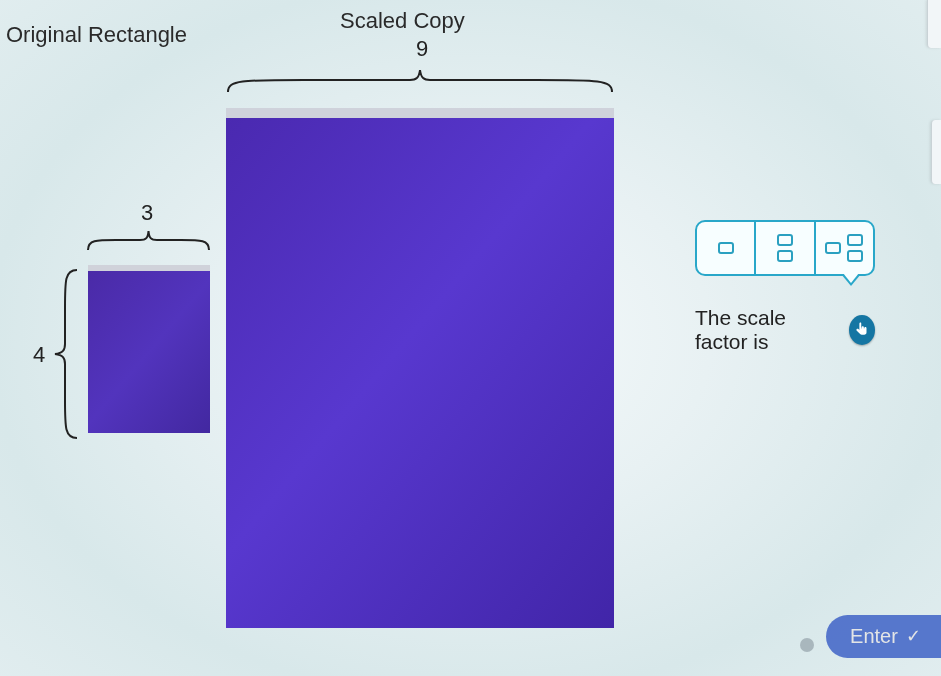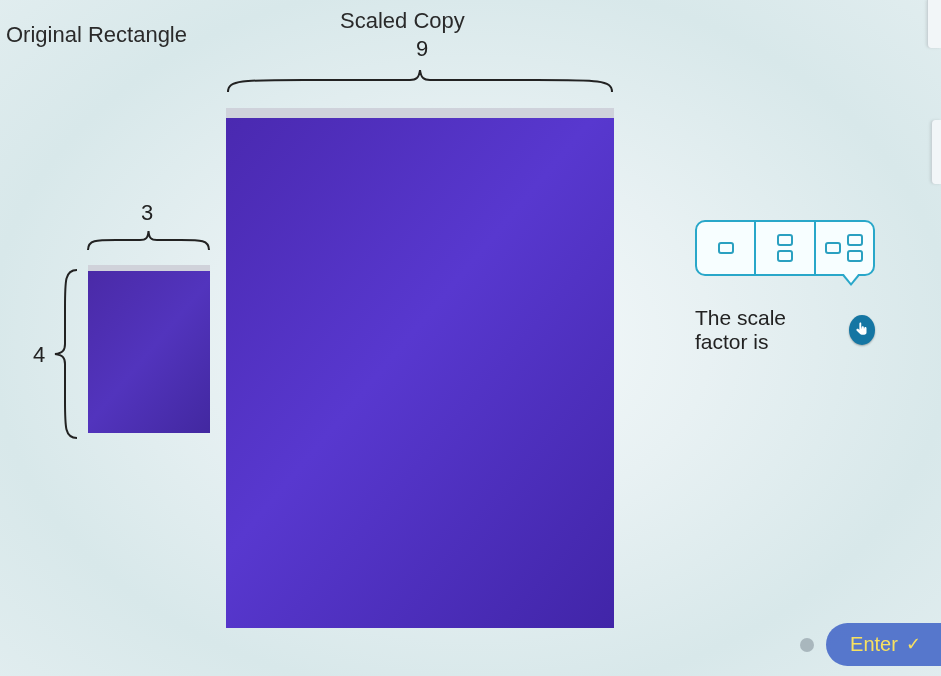--- a/index.html
+++ b/index.html
@@ -69,22 +69,22 @@
 
   .cursor-badge {
     width: 30px; height: 30px; border-radius: 50%;
     background: #1576a3; display: flex; align-items: center; justify-content: center;
     box-shadow: 0 1px 2px rgba(0,0,0,0.3);
     cursor: pointer;
   }
 
   
   .enter-btn {
-    position: absolute; right: 0; bottom: 10px;
-    background: #3f63c7; color: #fde047;
+    position: absolute; right: 0; bottom: 18px;
+    background: #3f63c7; color: #e5e5e5;
     padding: 10px 20px 10px 24px;
     border-top-left-radius: 22px; border-bottom-left-radius: 22px;
     font-size: 20px; display: flex; align-items: flex-start; gap: 8px;
     opacity: 0.85; cursor: pointer;
   }
   .enter-btn .chk { font-size: 18px; }
 
   
   .dot { position: absolute; left: 800px; bottom: 24px; width: 14px; height: 14px; border-radius: 50%; background: #a9b7bd; }
 

